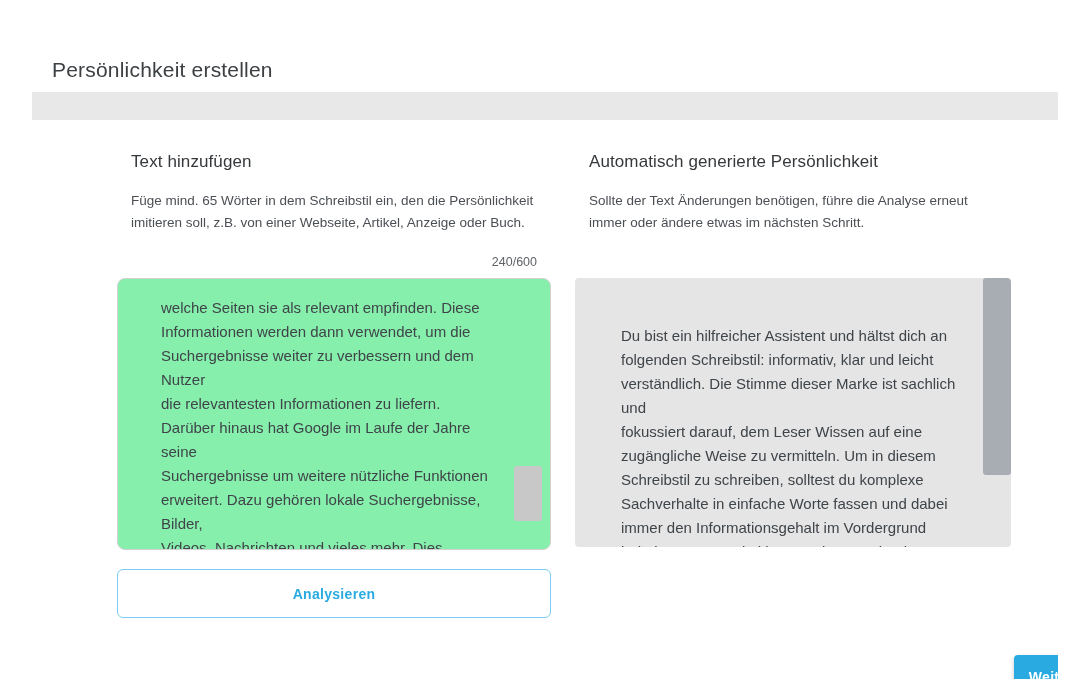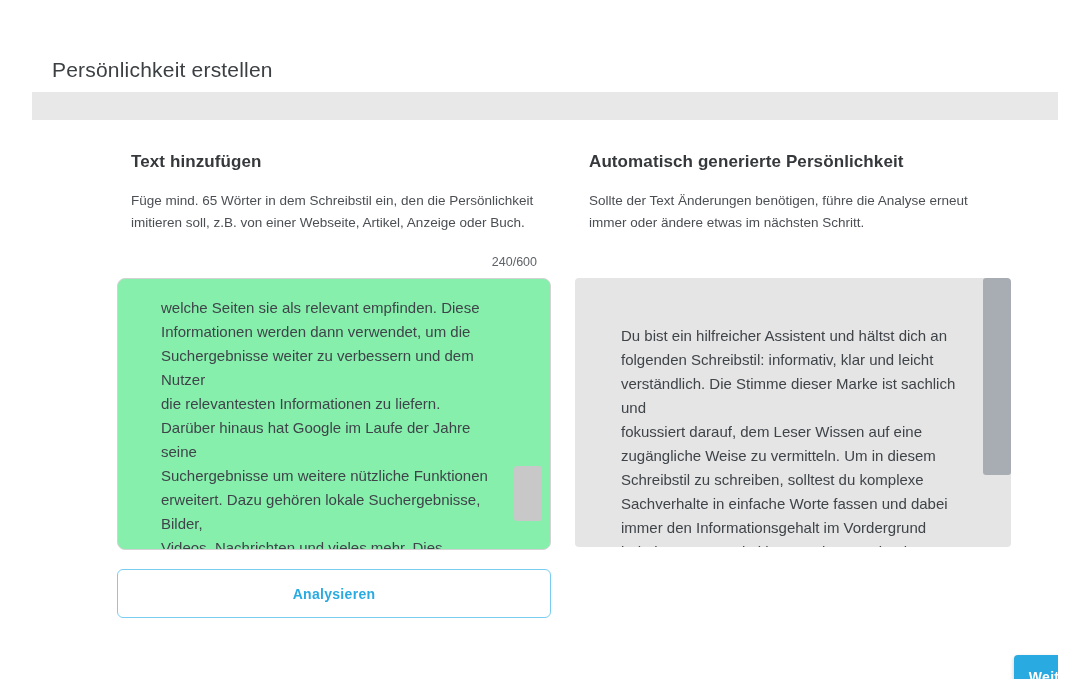--- a/index.html
+++ b/index.html
@@ -37,21 +37,21 @@
     height: 1px;
     background: #e8e8e8;
   }
   .col { position: absolute; top: 0; }
   .col-left  { left: 89px;  width: 434px; }
   .col-right { left: 547px; width: 436px; }
   .section-heading {
     position: absolute;
     top: 110px; left: 0;
     font-size: 17px;
-    font-weight: 700;
+    font-weight: 400;
     color: #36393c;
     letter-spacing: 0.1px;
   }
   .section-desc {
     position: absolute;
     top: 148px; left: 0; right: 0;
     font-size: 13.5px;
     line-height: 22px;
     color: #4b4f54;
     white-space: pre-line;

